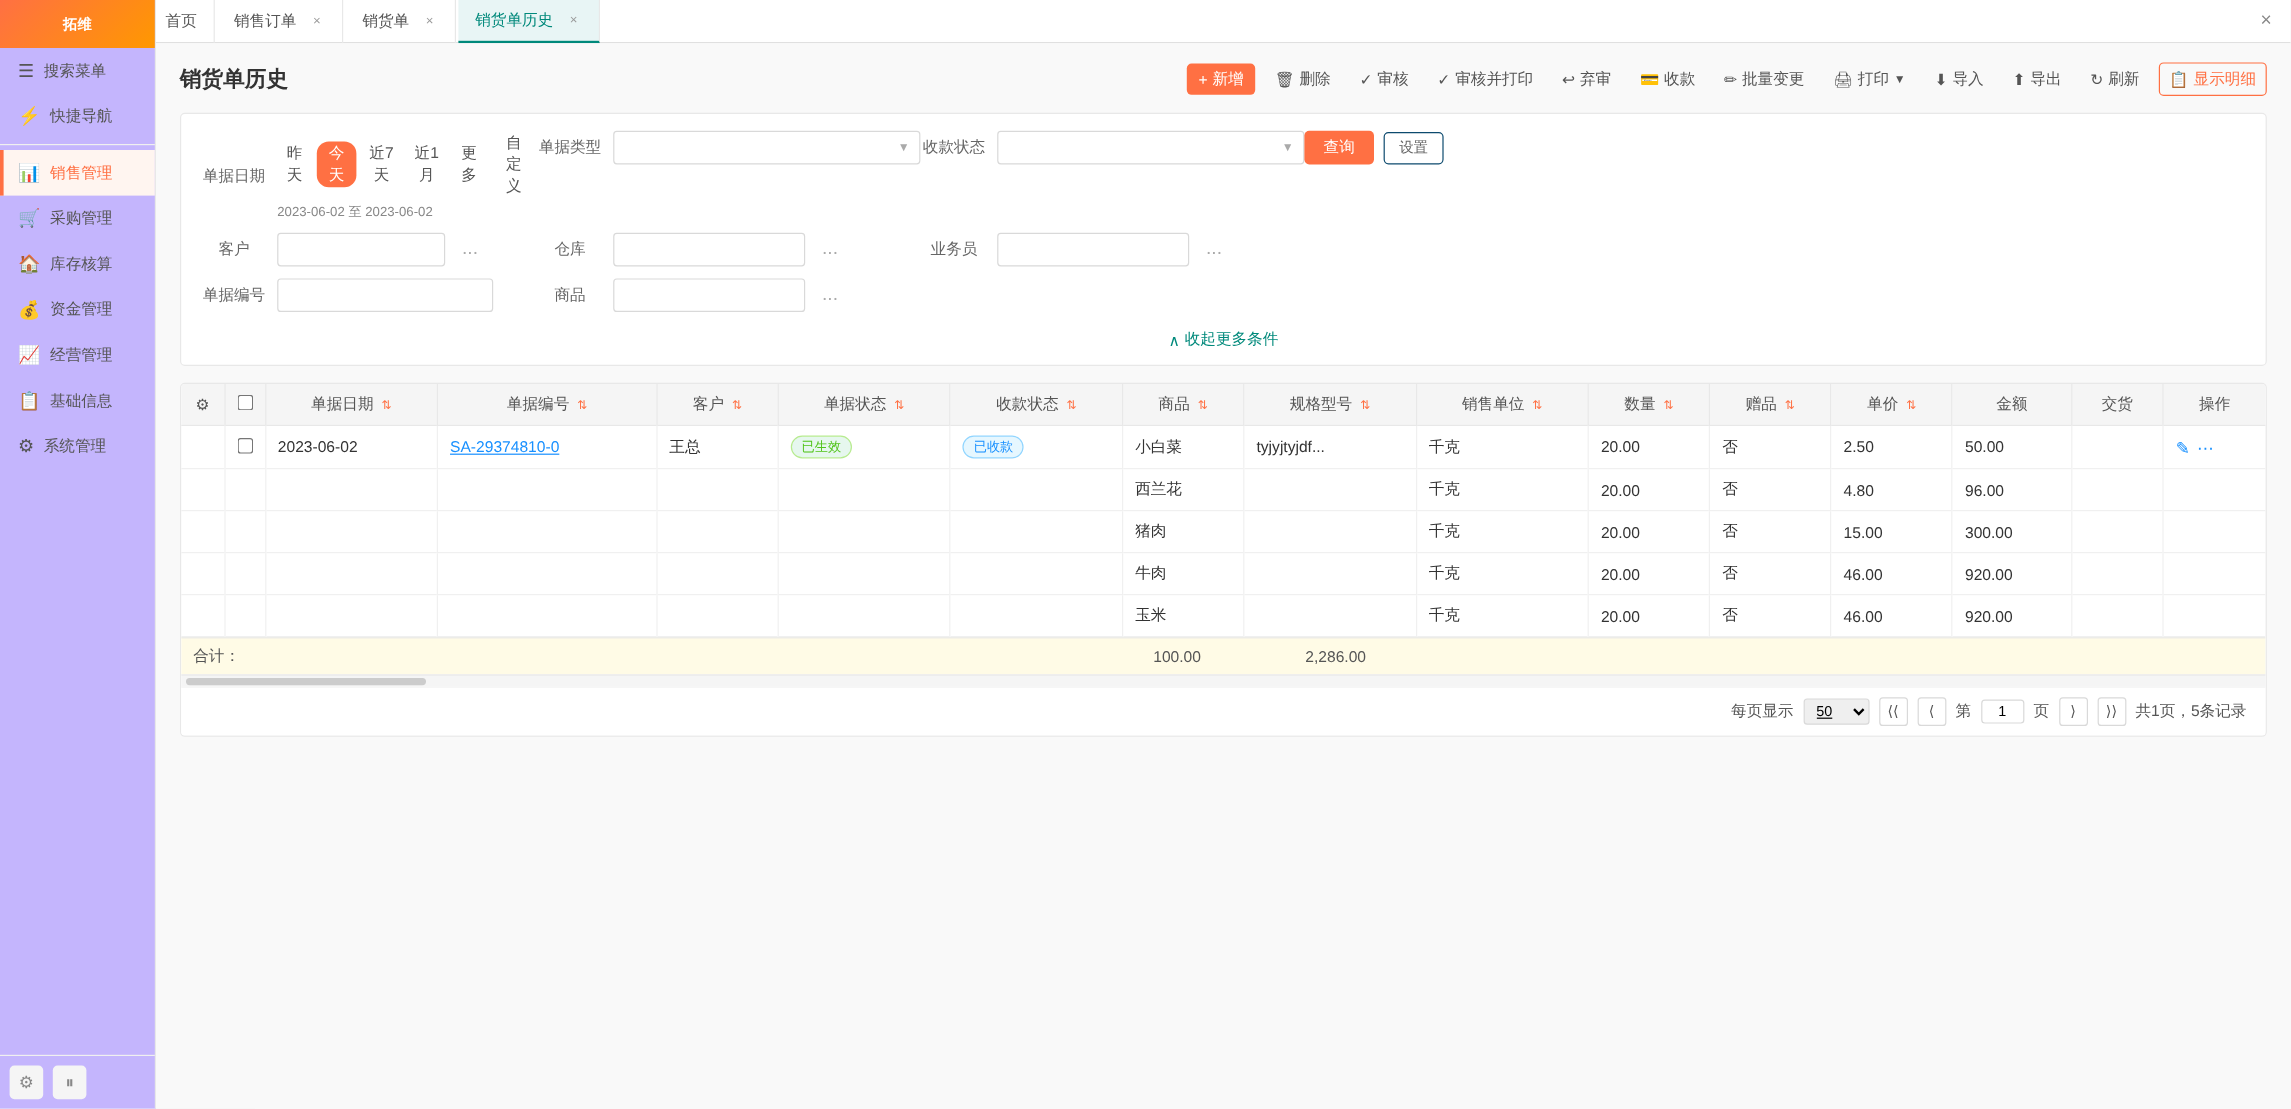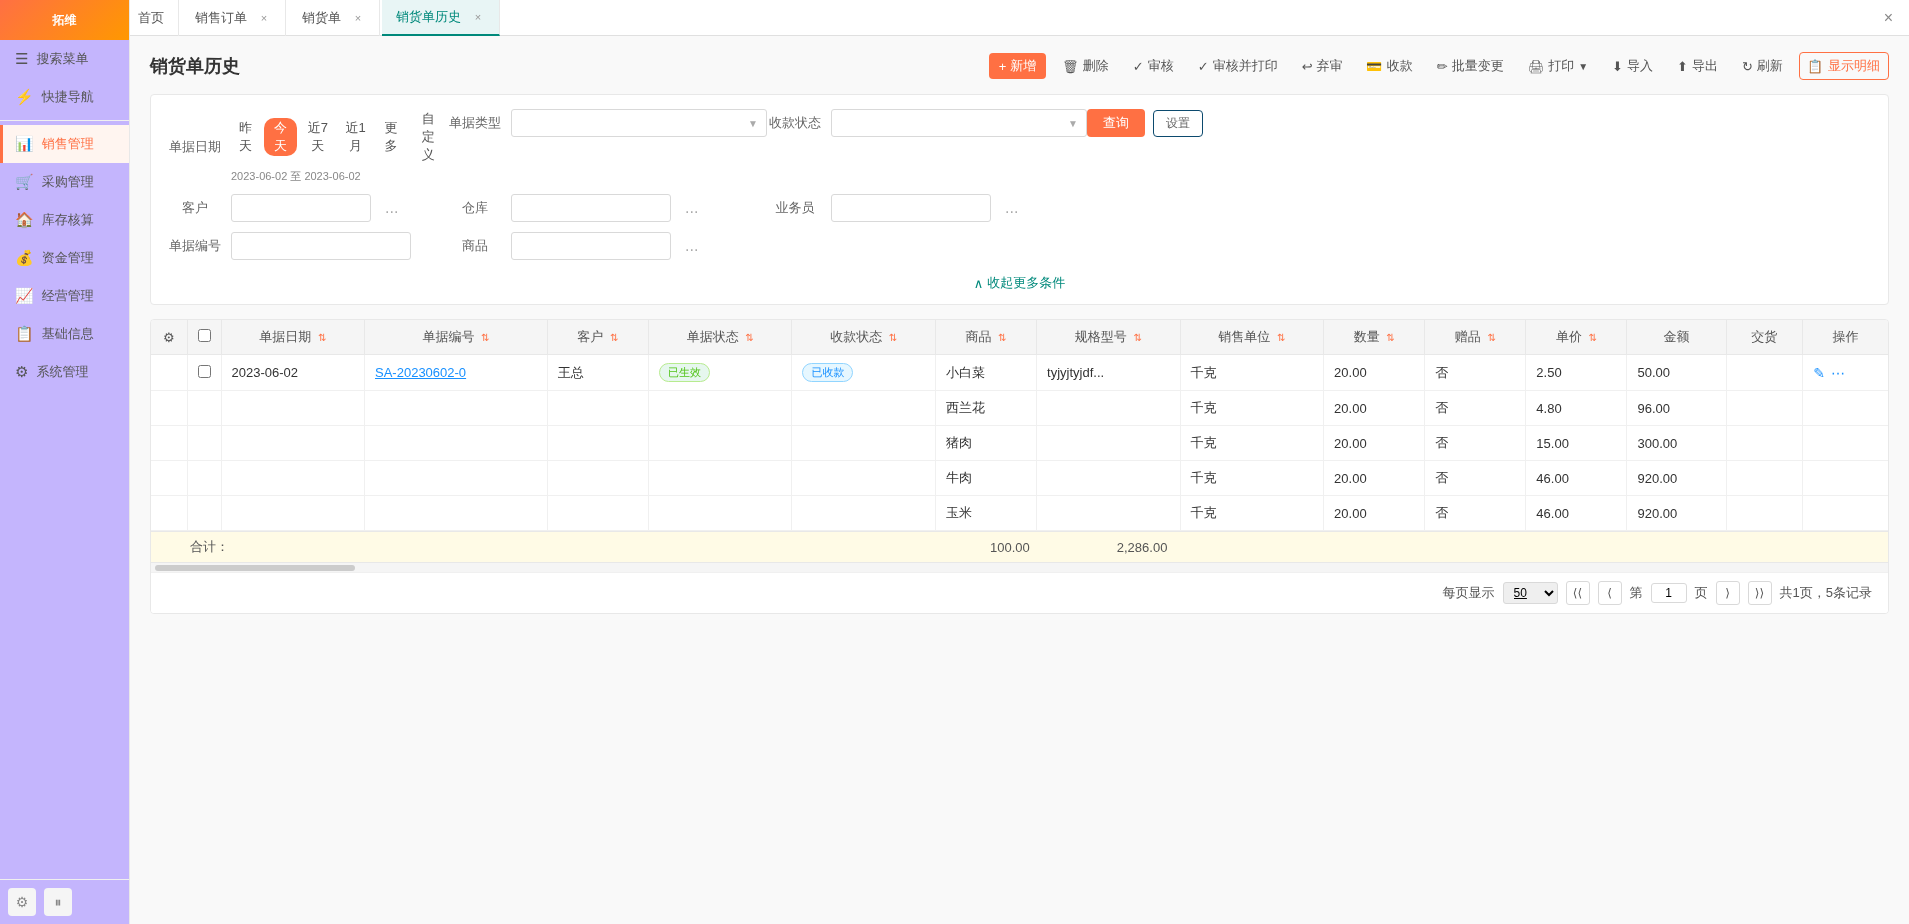--- a/index.html
+++ b/index.html
@@ -305,21 +305,21 @@
     
     .table-footer {
       background: #fffbe6;
       border-top: 1px solid #e8e8e8;
       display: flex;
       align-items: center;
       padding: 6px 10px;
       font-size: 12px;
       color: #555;
     }
-    .footer-label { min-width: 80px; margin-left: 29px; }
+    .footer-label { min-width: 80px; }
 
     
     .pagination-bar {
       display: flex;
       align-items: center;
       justify-content: flex-end;
       padding: 8px 16px;
       background: #fff;
       border-top: 1px solid #f0f0f0;
       font-size: 12px;
@@ -640,21 +640,21 @@
             <th>
               <span>操作</span>
             </th>
           </tr>
         </thead>
         <tbody id="table-body">
         <tr>
       <td></td>
       <td style="text-align:center;"><input type="checkbox" style=""></td>
       <td>2023-06-02</td>
-      <td><span class="link-text">SA-20230602-0</span></td>
+      <td><span class="link-text">SA-29374810-0</span></td>
       <td>王总</td>
       <td><span class="badge badge-green">已生效</span></td>
       <td><span class="badge badge-blue">已收款</span></td>
       <td>小白菜</td>
       <td>tyjyjtyjdf...</td>
       <td>千克</td>
       <td>20.00</td>
       <td>否</td>
       <td>2.50</td>
       <td>50.00</td>

